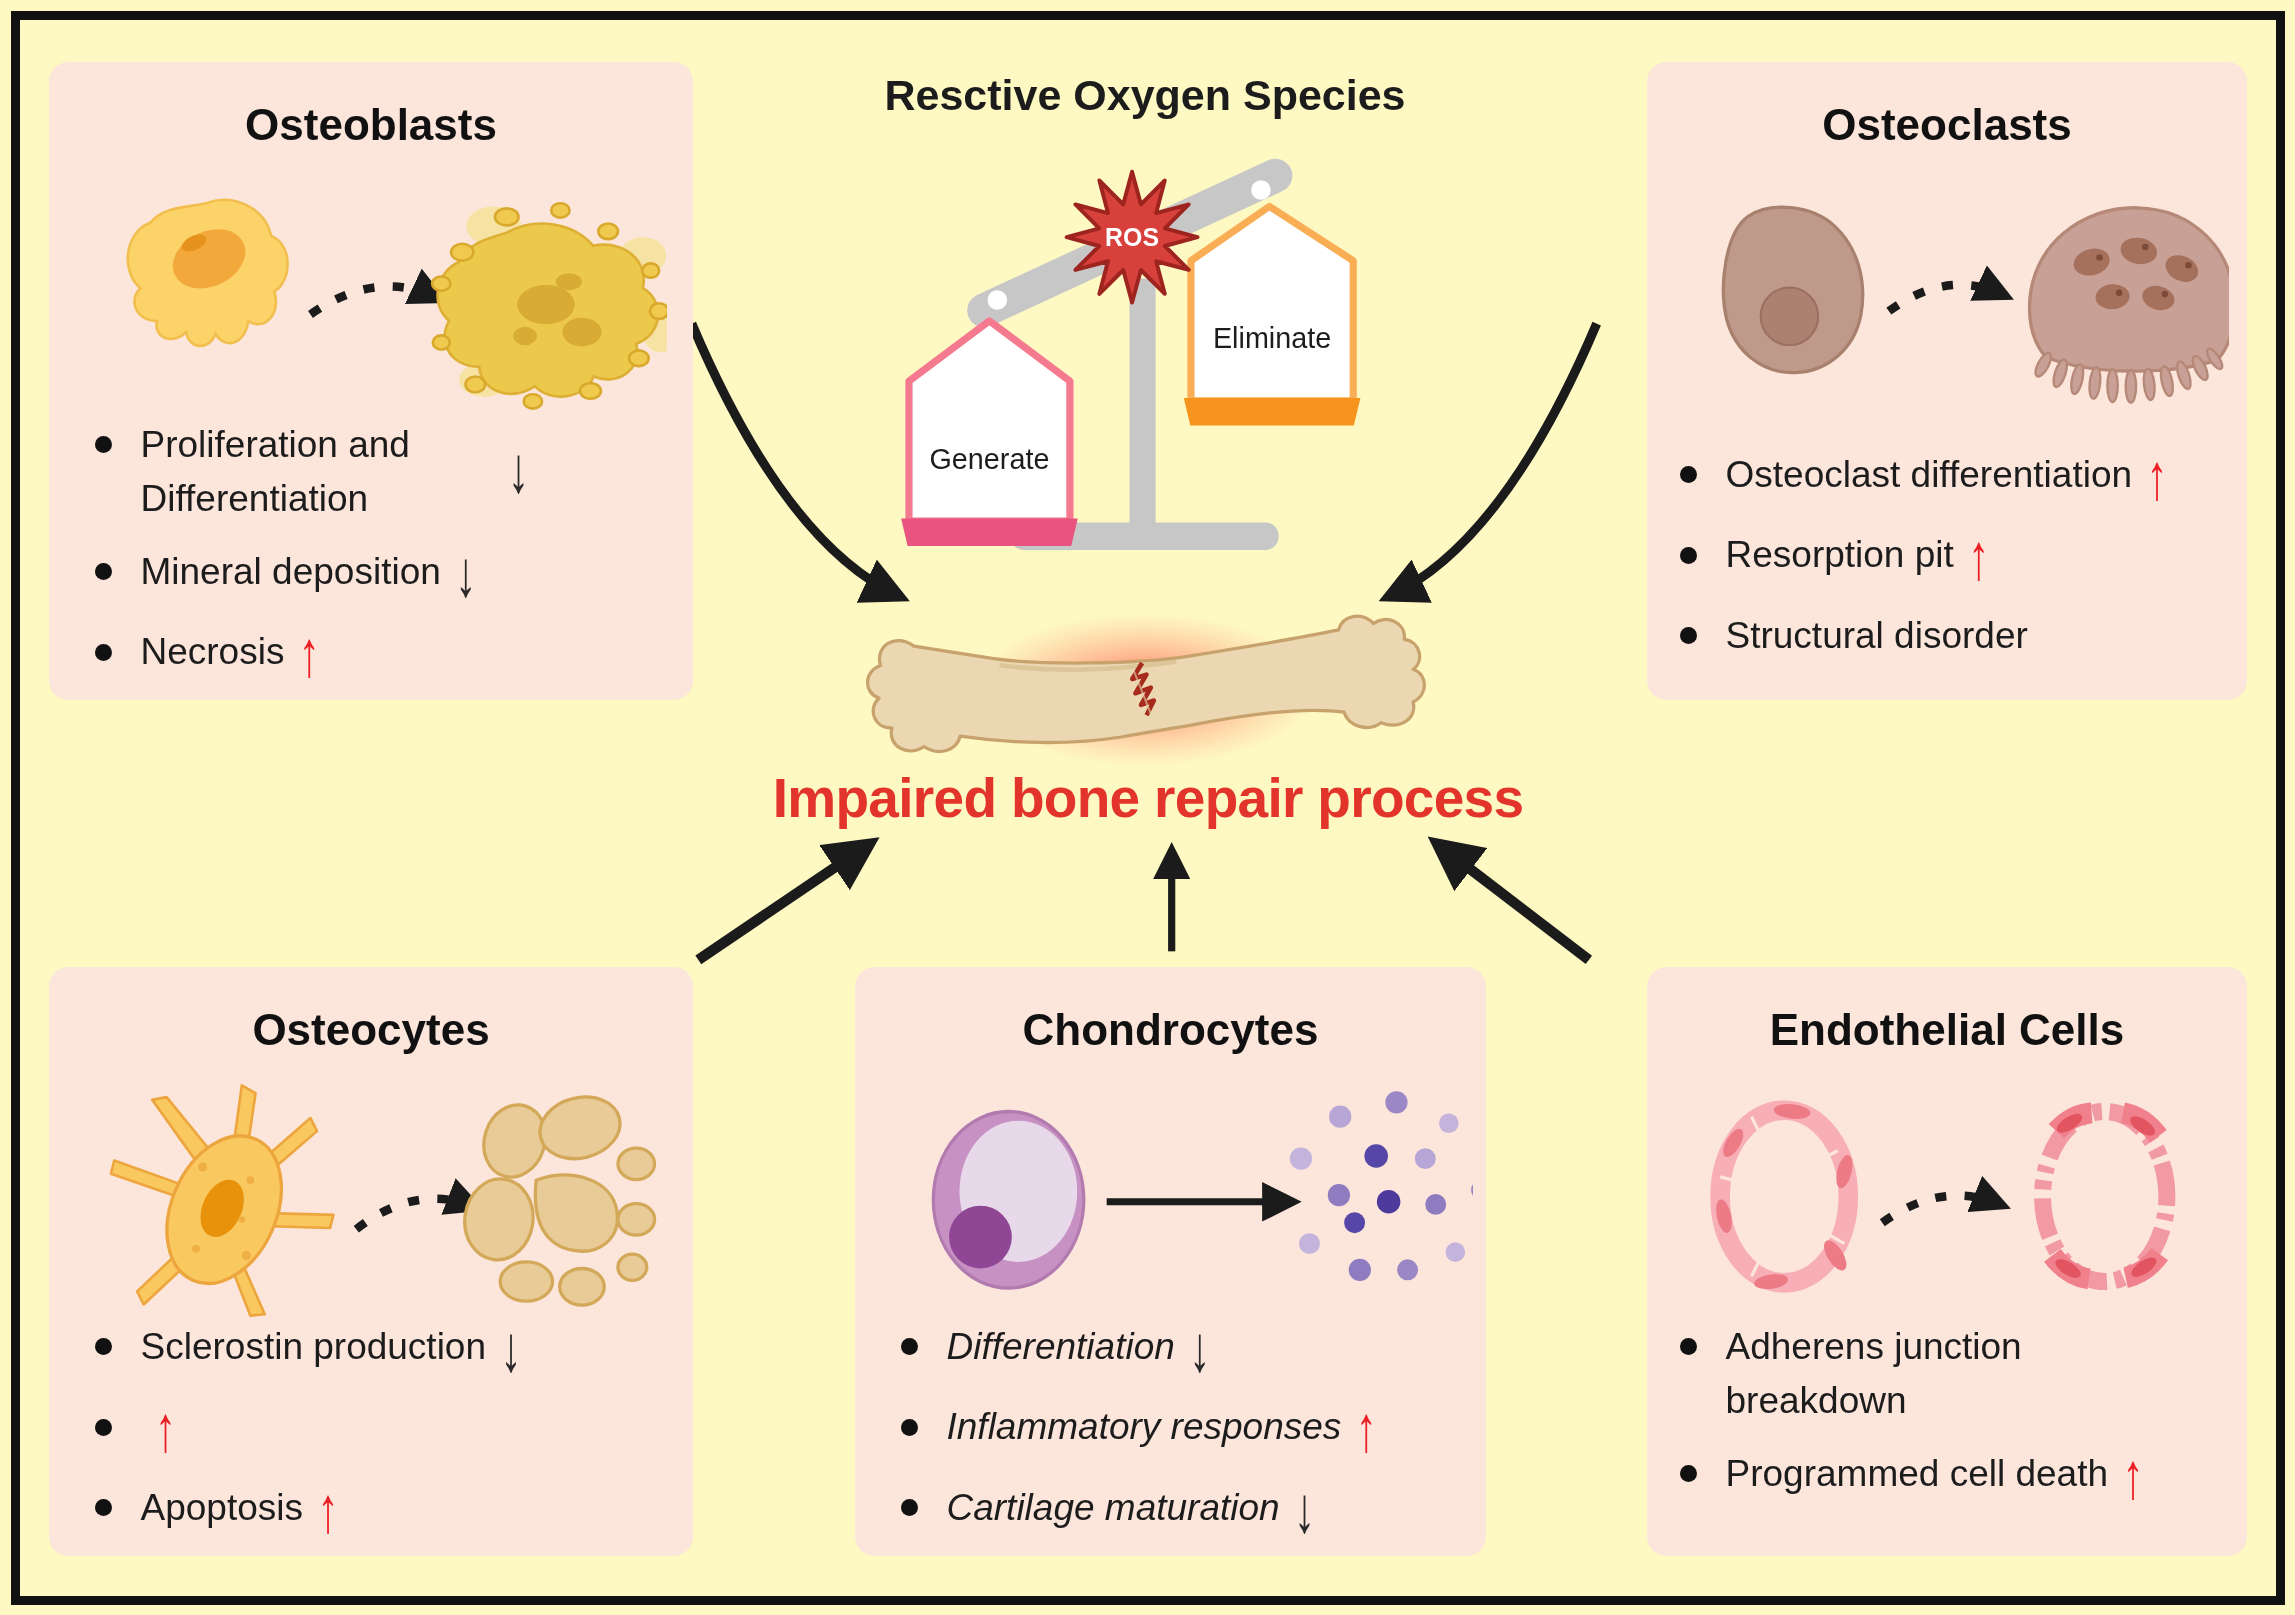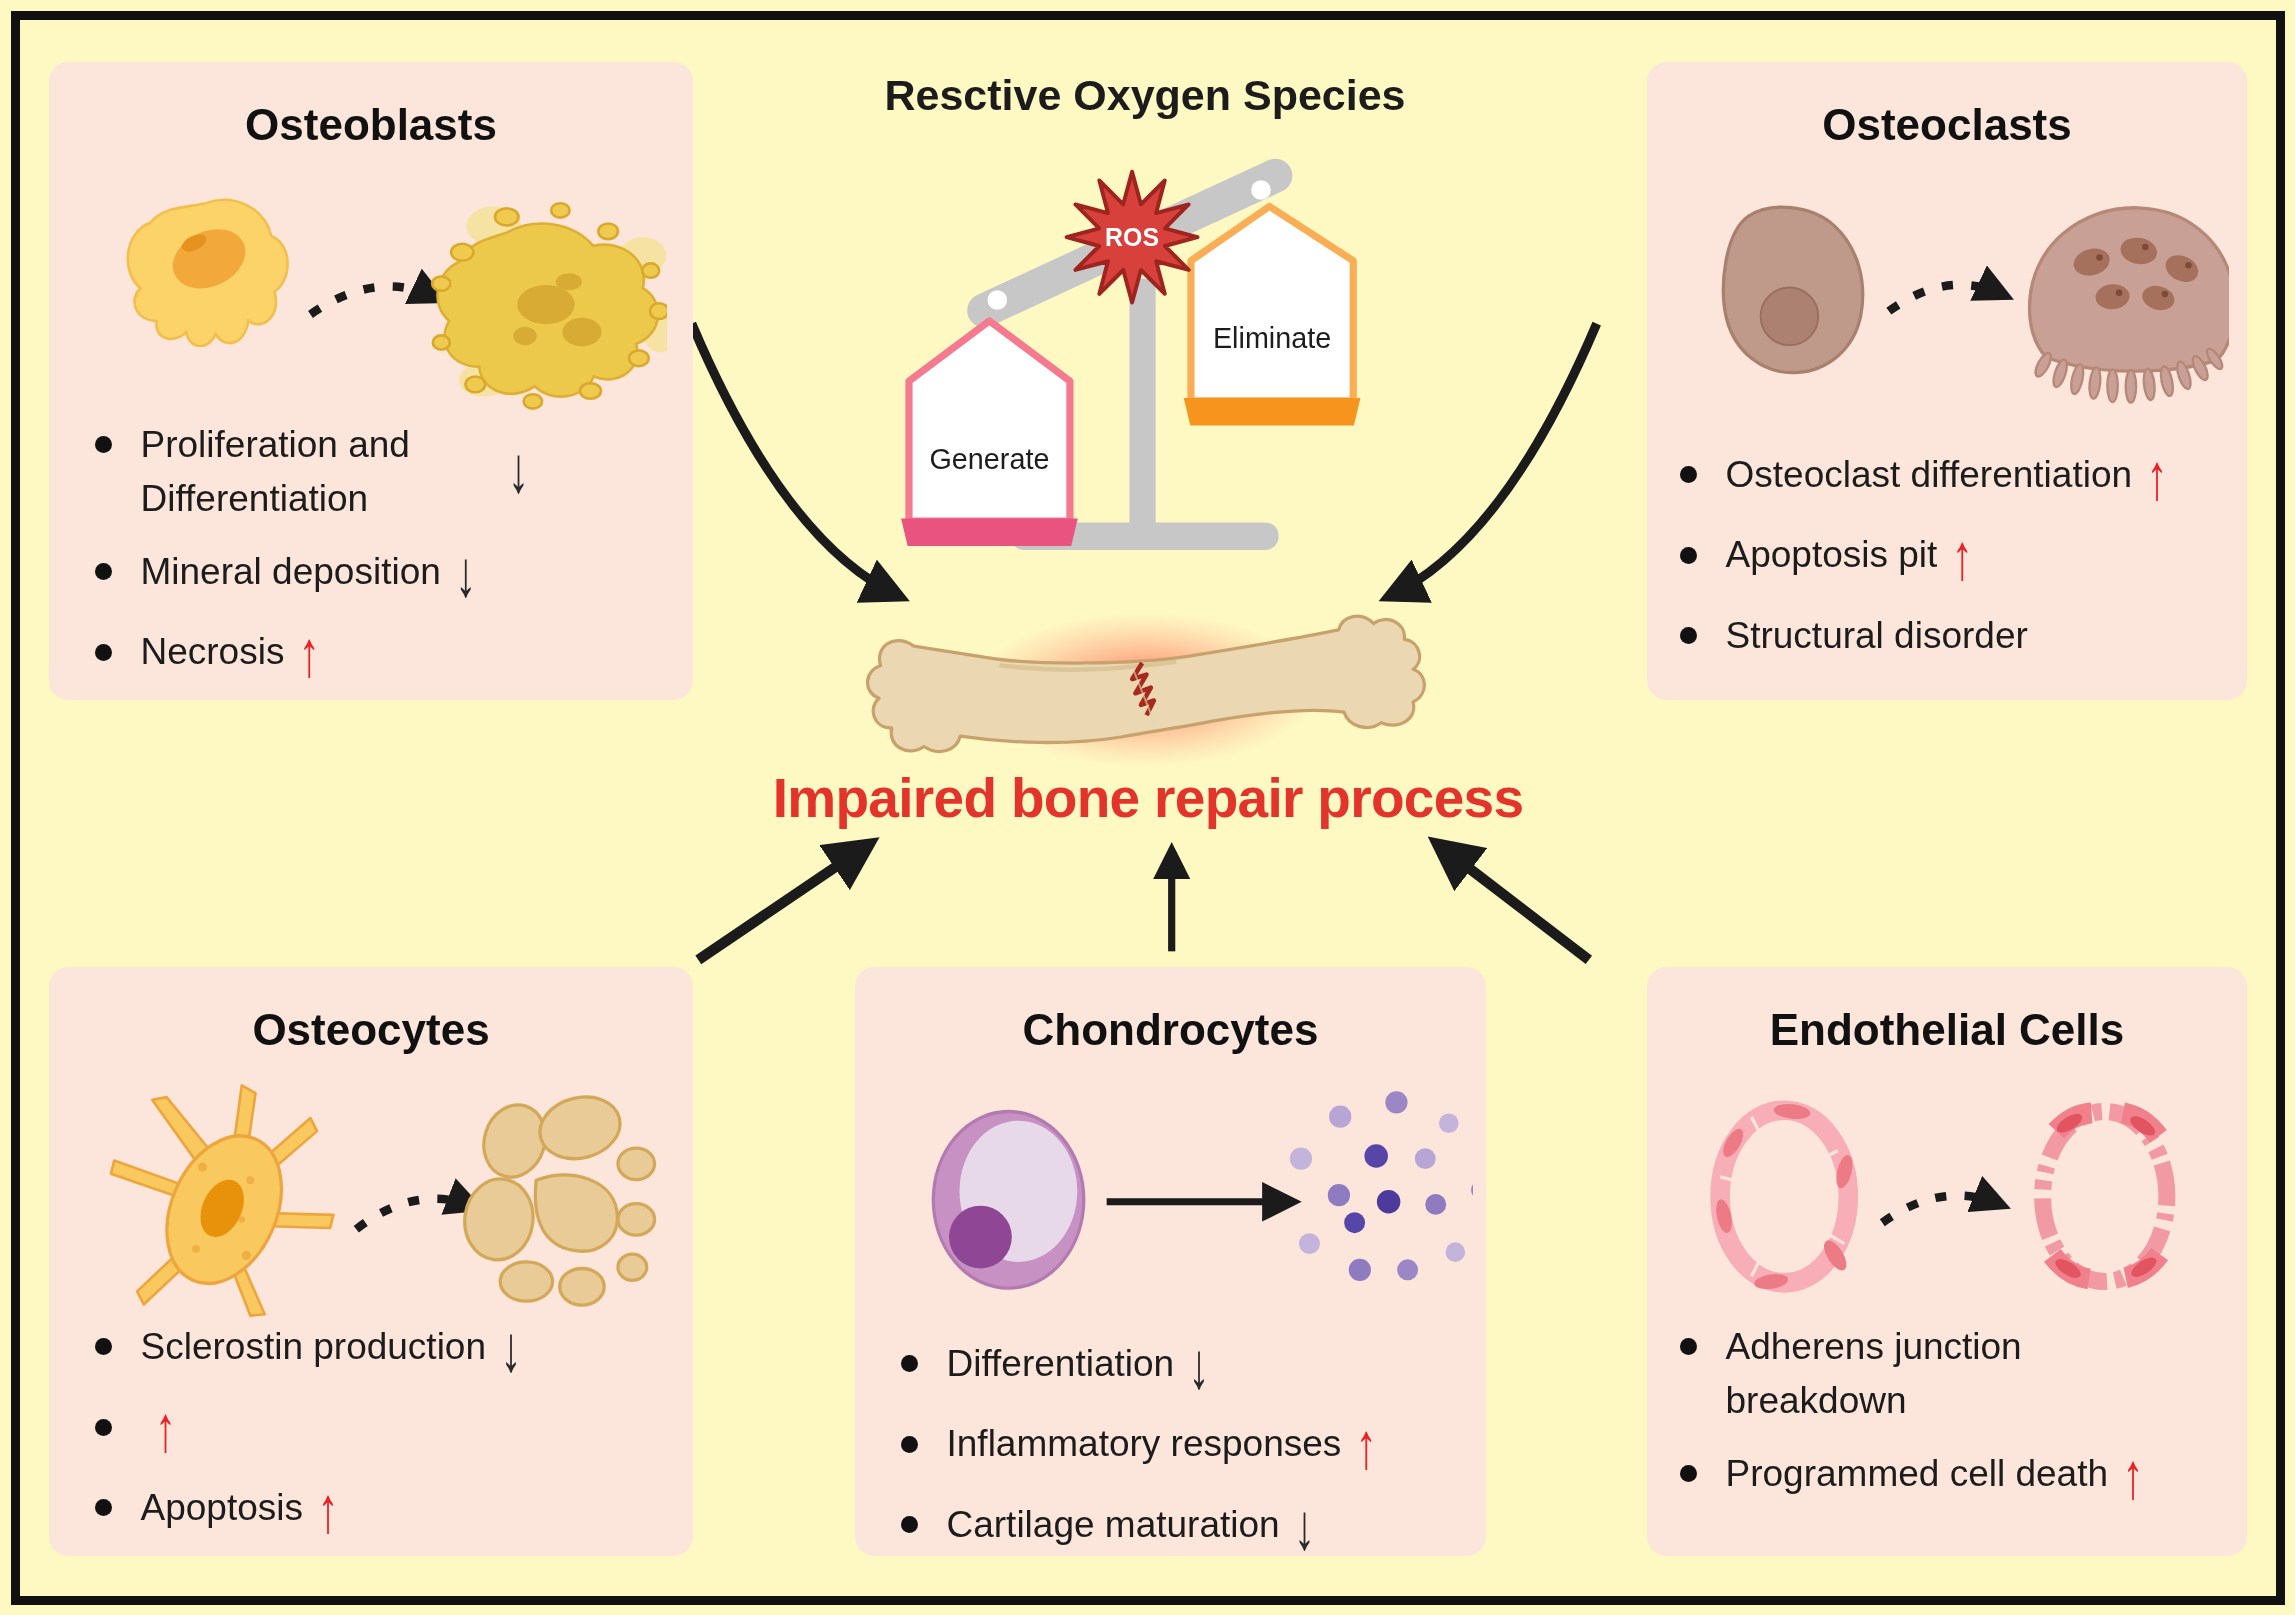--- a/index.html
+++ b/index.html
@@ -202,21 +202,21 @@
       </g>
     </svg>
     <ul class="bullets" style="left:26px;top:386px;">
       <li>
         <span class="dot"></span>
         <span class="txt">Osteoclast differentiation</span>
         <span class="arr" style="color:#EC1F24">↑</span>
       </li>
       <li>
         <span class="dot"></span>
-        <span class="txt">Apoptosis pit</span>
+        <span class="txt">Resorption pit</span>
         <span class="arr" style="color:#EC1F24">↑</span>
       </li>
       <li>
         <span class="dot"></span>
         <span class="txt">Structural disorder</span>
       </li>
     </ul>
   </div>
 
   <div class="panel" style="left:49px;top:967px;width:644px;height:589px;">
@@ -303,21 +303,21 @@
         <circle cx="776" cy="218" r="18" fill="#4C3A9C"></circle>
         <circle cx="724" cy="250" r="16" fill="#5646A8"></circle>
         <circle cx="848" cy="222" r="16" fill="#8F7CC0"></circle>
         <circle cx="916" cy="200" r="14" fill="#9C87C6"></circle>
         <circle cx="655" cy="282" r="16" fill="#C4B4DC"></circle>
         <circle cx="732" cy="322" r="17" fill="#8F7CC0"></circle>
         <circle cx="805" cy="322" r="16" fill="#9C87C6"></circle>
         <circle cx="878" cy="295" r="15" fill="#C4B4DC"></circle>
       </g>
     </svg>
-    <ul class="bullets" style="top:370px;">
+    <ul class="bullets" style="top:353px;font-style:italic;">
       <li>
         <span class="dot"></span>
         <span class="txt">Differentiation</span>
         <span class="arr" style="color:#2a2a2a">↓</span>
       </li>
       <li>
         <span class="dot"></span>
         <span class="txt">Inflammatory responses</span>
         <span class="arr" style="color:#EC1F24">↑</span>
       </li>

